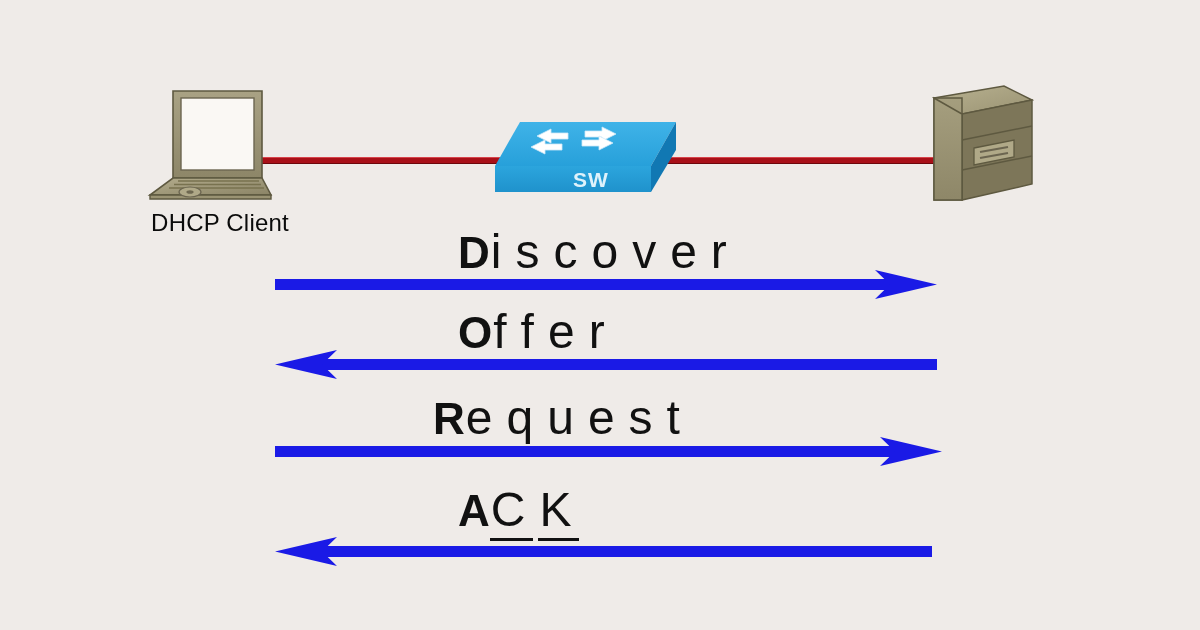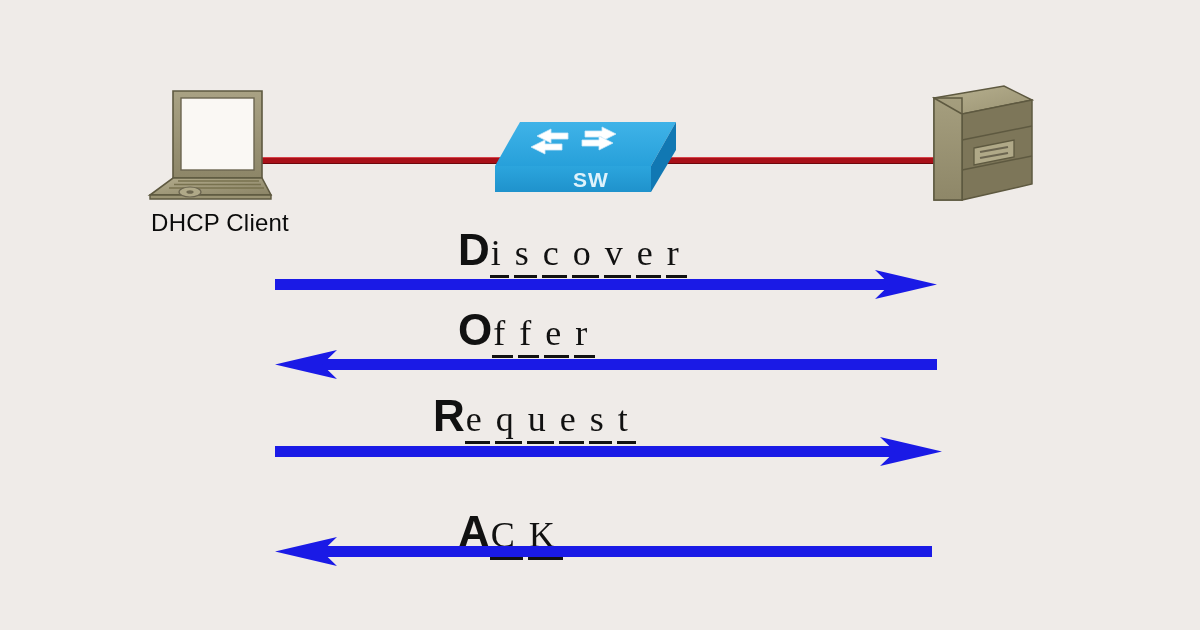--- a/index.html
+++ b/index.html
@@ -37,23 +37,23 @@
     color:#111;
     line-height:1;
   }
   .cap{
     font-family:"Liberation Sans",sans-serif;
     font-weight:bold;
     font-size:44px;
     vertical-align:baseline;
   }
   .trace{
-    font-family:Liberation Serif, serif;
+    font-family:Liberation Sans, sans-serif;
     font-weight:300;
-    font-size:36px;
+    font-size:48px;
     letter-spacing:7px;
     vertical-align:baseline;
   }
   .trace .tl{
     position:relative;
     display:inline-block;
     border-bottom:3px solid #111;
     padding:0 1px 4px 1px;
     margin-right:5px;
   }
@@ -186,21 +186,21 @@
   <div class="flow-label" style="left:433px;top:394px;">
     <span class="cap no-sel">R</span><span class="trace no-sel"><span class="tl">e</span><span class="tl">q</span><span class="tl">u</span><span class="tl">e</span><span class="tl">s</span><span class="tl">t</span></span>
   </div>
   <svg class="flow-row" style="top:433px;height:36px;" width="1200" height="36">
     <g fill="#1a1ae6">
       <rect x="275" y="13" width="630" height="11"></rect>
       <polygon points="880,4 942,18.5 880,33 895,18.5"></polygon>
     </g>
   </svg>
 
-  <div class="flow-label" style="left:458px;top:486px;margin-top:24px;">
+  <div class="flow-label" style="left:458px;top:486px;">
     <span class="cap no-sel">A</span><span class="trace no-sel"><span class="tl">C</span><span class="tl">K</span></span>
   </div>
   <svg class="flow-row" style="top:533px;height:36px;" width="1200" height="36">
     <g fill="#1a1ae6">
       <rect x="312" y="13" width="620" height="11"></rect>
       <polygon points="337,4 275,18.5 337,33 322,18.5"></polygon>
     </g>
   </svg>
 
 </div>

